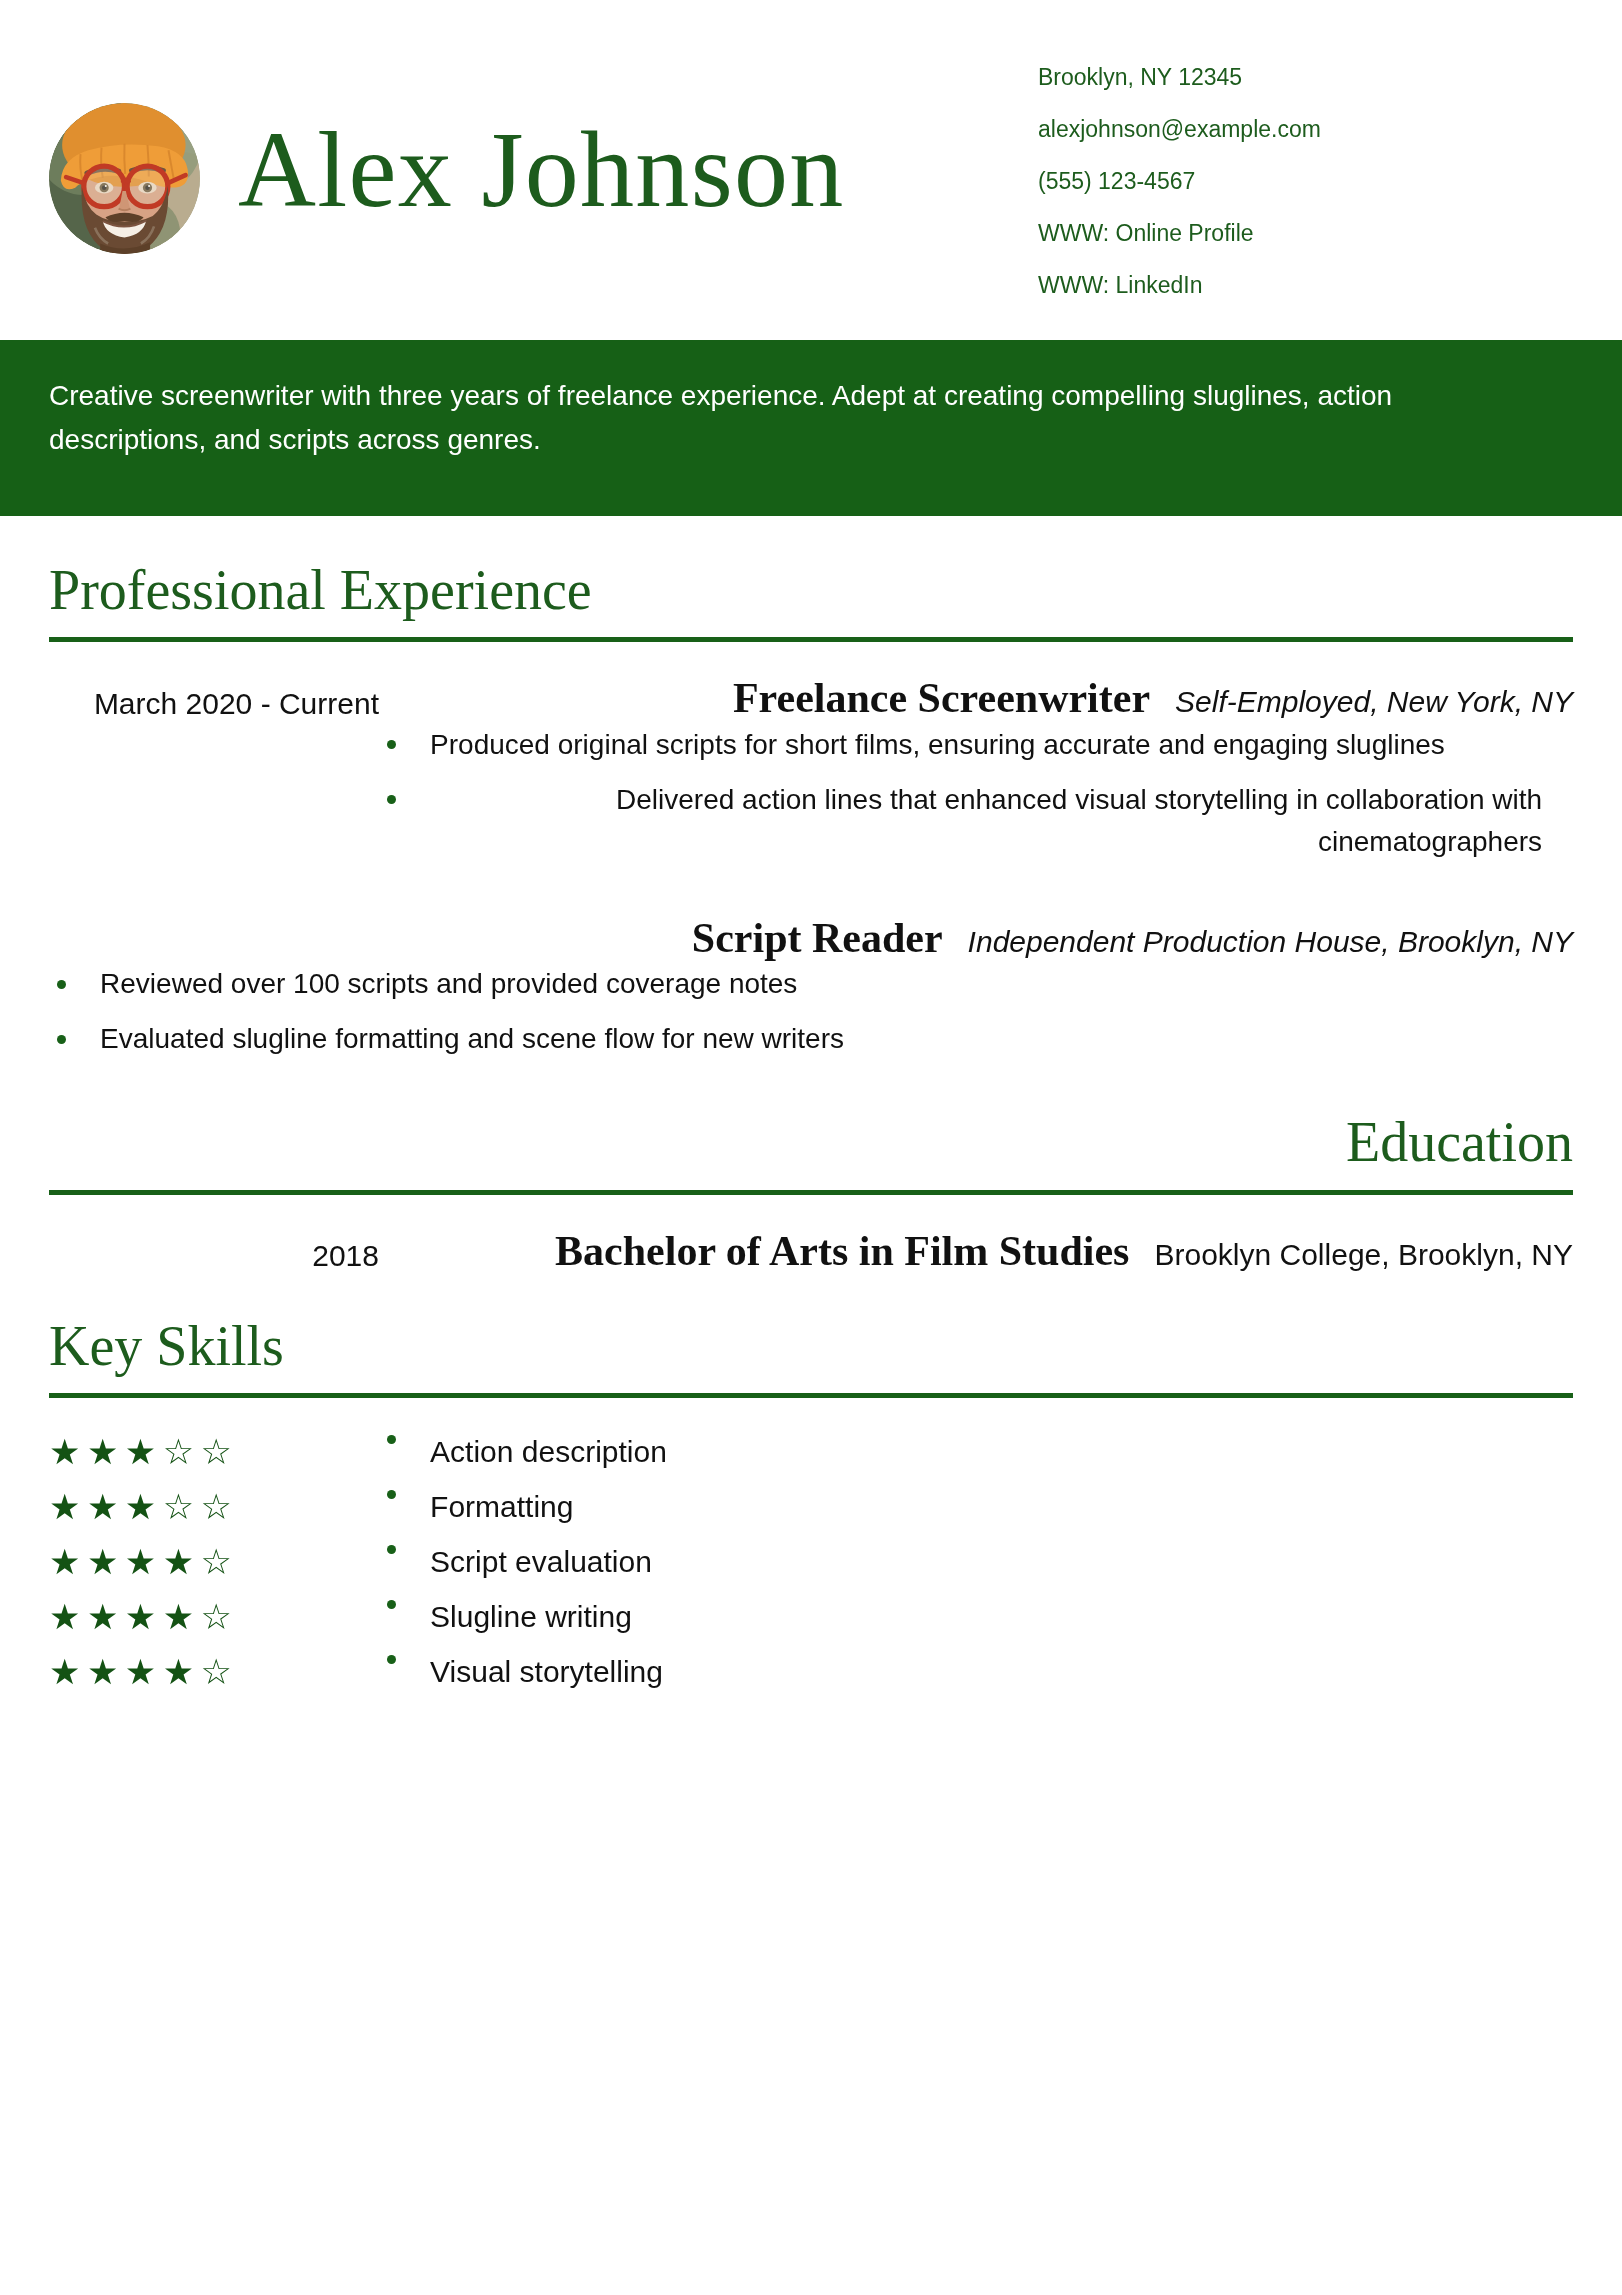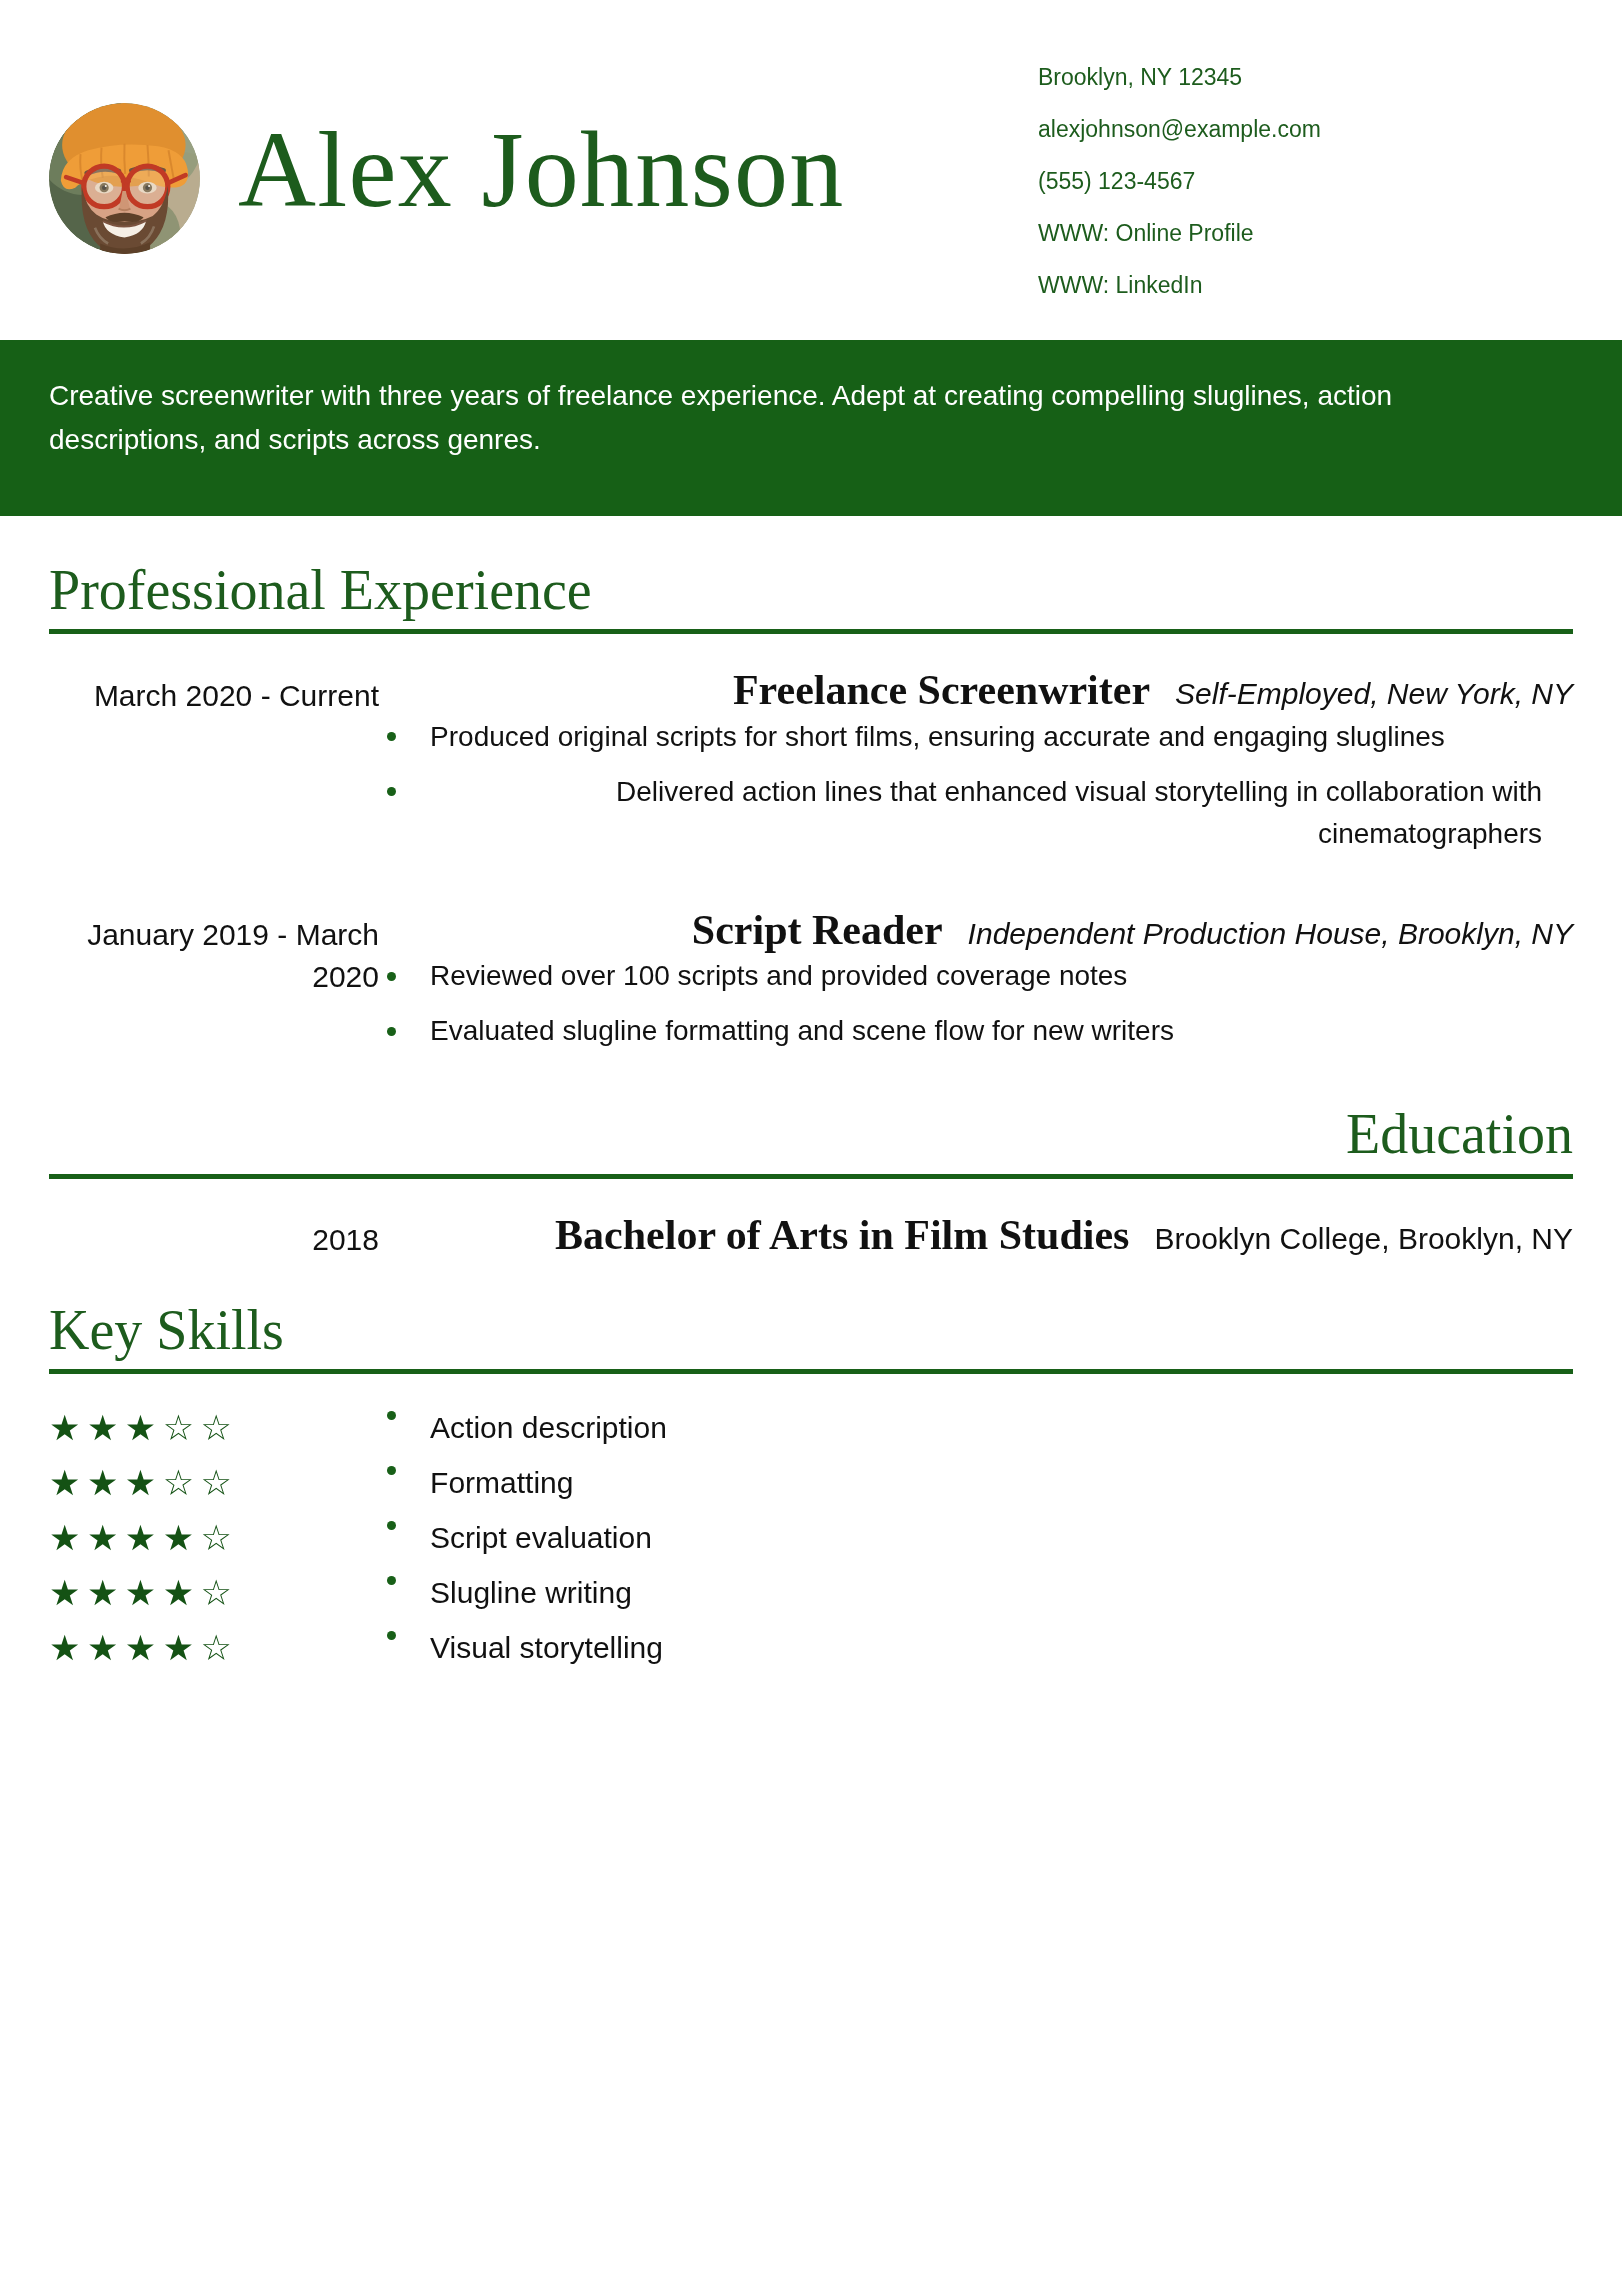--- a/index.html
+++ b/index.html
@@ -64,21 +64,21 @@
   }
   .banner p{white-space:nowrap;}
   
   main{padding:0 49px;}
   h2.section{
     font-family:"Liberation Serif","DejaVu Serif",serif;
     font-weight:normal;
     font-size:56px;
     line-height:1.15;
     color:var(--green);
-    padding-bottom:7px;
+    padding-bottom:15px;
     border-bottom:5.2px solid var(--rule);
   }
   h2.mt-exp{margin-top:42px;}
   h2.mt-edu{margin-top:37px;text-align:right;}
   h2.mt-skill{margin-top:26px;}
   .rows{margin-top:31px;text-align:right;}
   .row{display:flex;margin-bottom:37px;}
   .col-date{
     width:330px;flex:none;
     font-size:30px;line-height:42px;
@@ -235,21 +235,20 @@
               </div>
               <div class="bullet-row">
                 <span class="dot"></span>
                 <span class="bullet-text">Delivered action lines that enhanced visual storytelling in collaboration with cinematographers</span>
               </div>
             </div>
           </div>
         </div>
 
         <div class="row">
-          <div class="col-date">January 2019 - March 2020</div>
           <div class="col-main">
             <div class="title-line">
               <span class="job-title">Script Reader</span><span class="job-subtitle">Independent Production House, Brooklyn, NY</span>
             </div>
             <div class="bullets">
               <div class="bullet-row">
                 <span class="dot"></span>
                 <span class="bullet-text">Reviewed over 100 scripts and provided coverage notes</span>
               </div>
               <div class="bullet-row">

